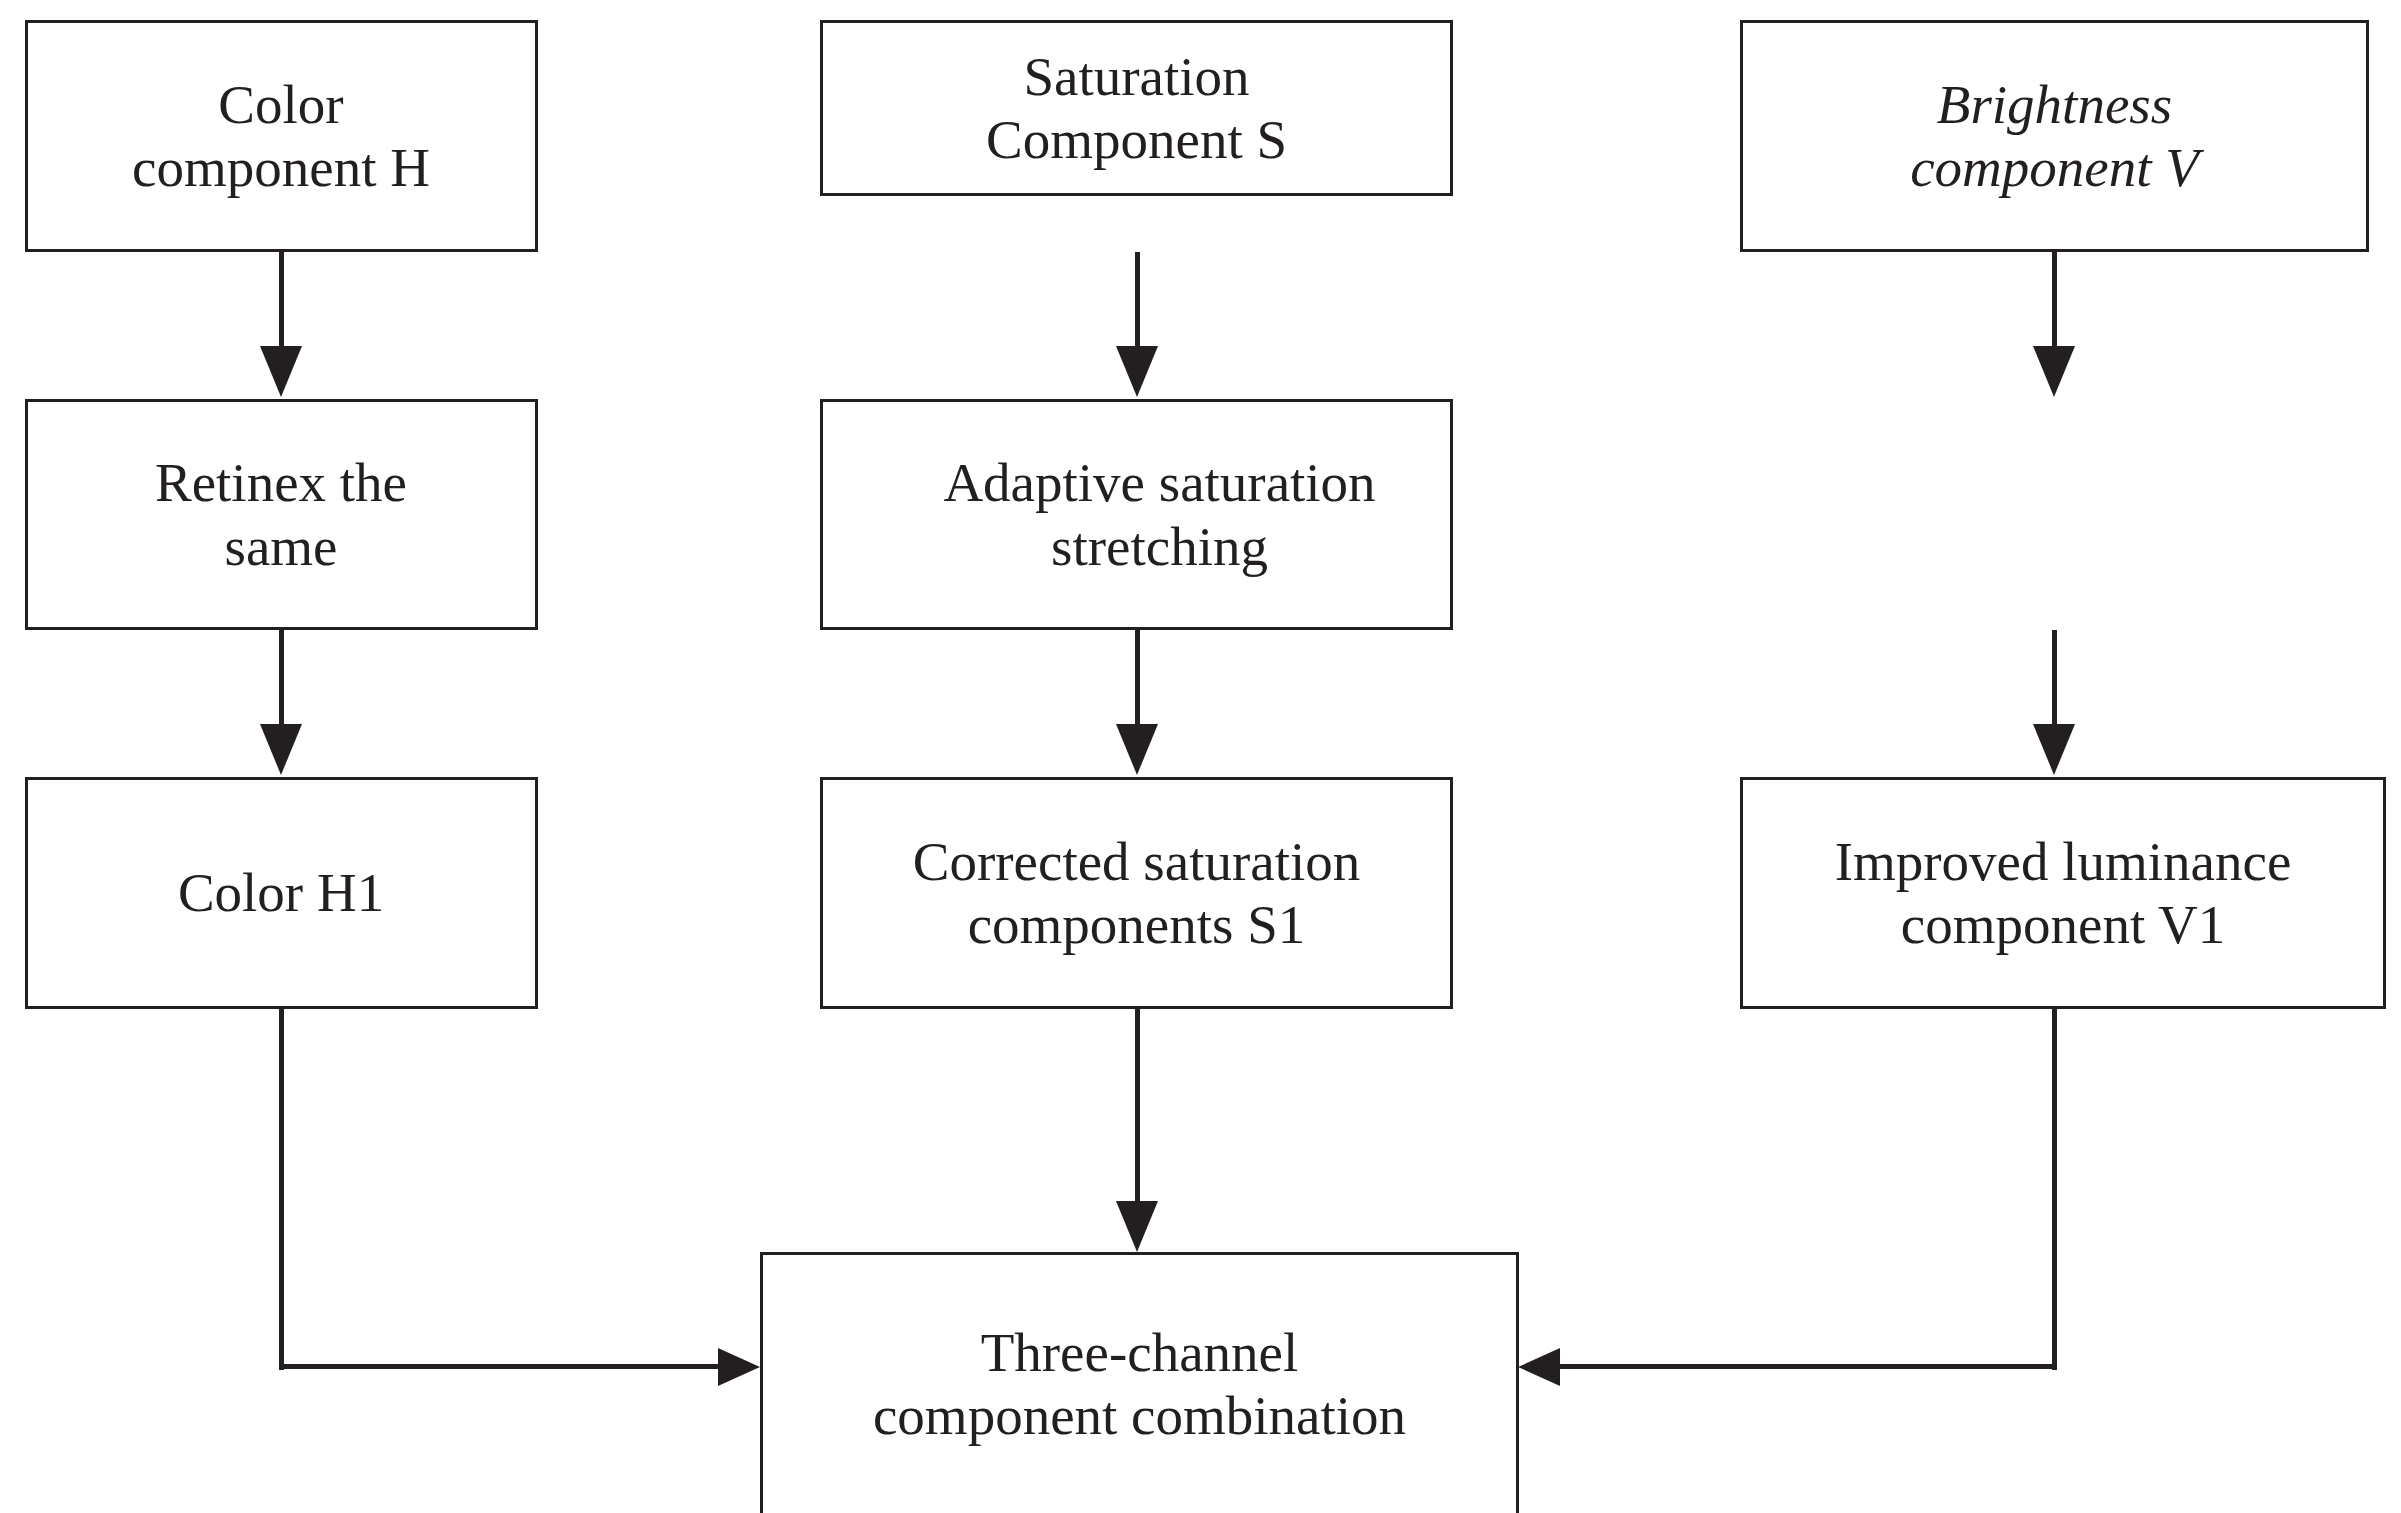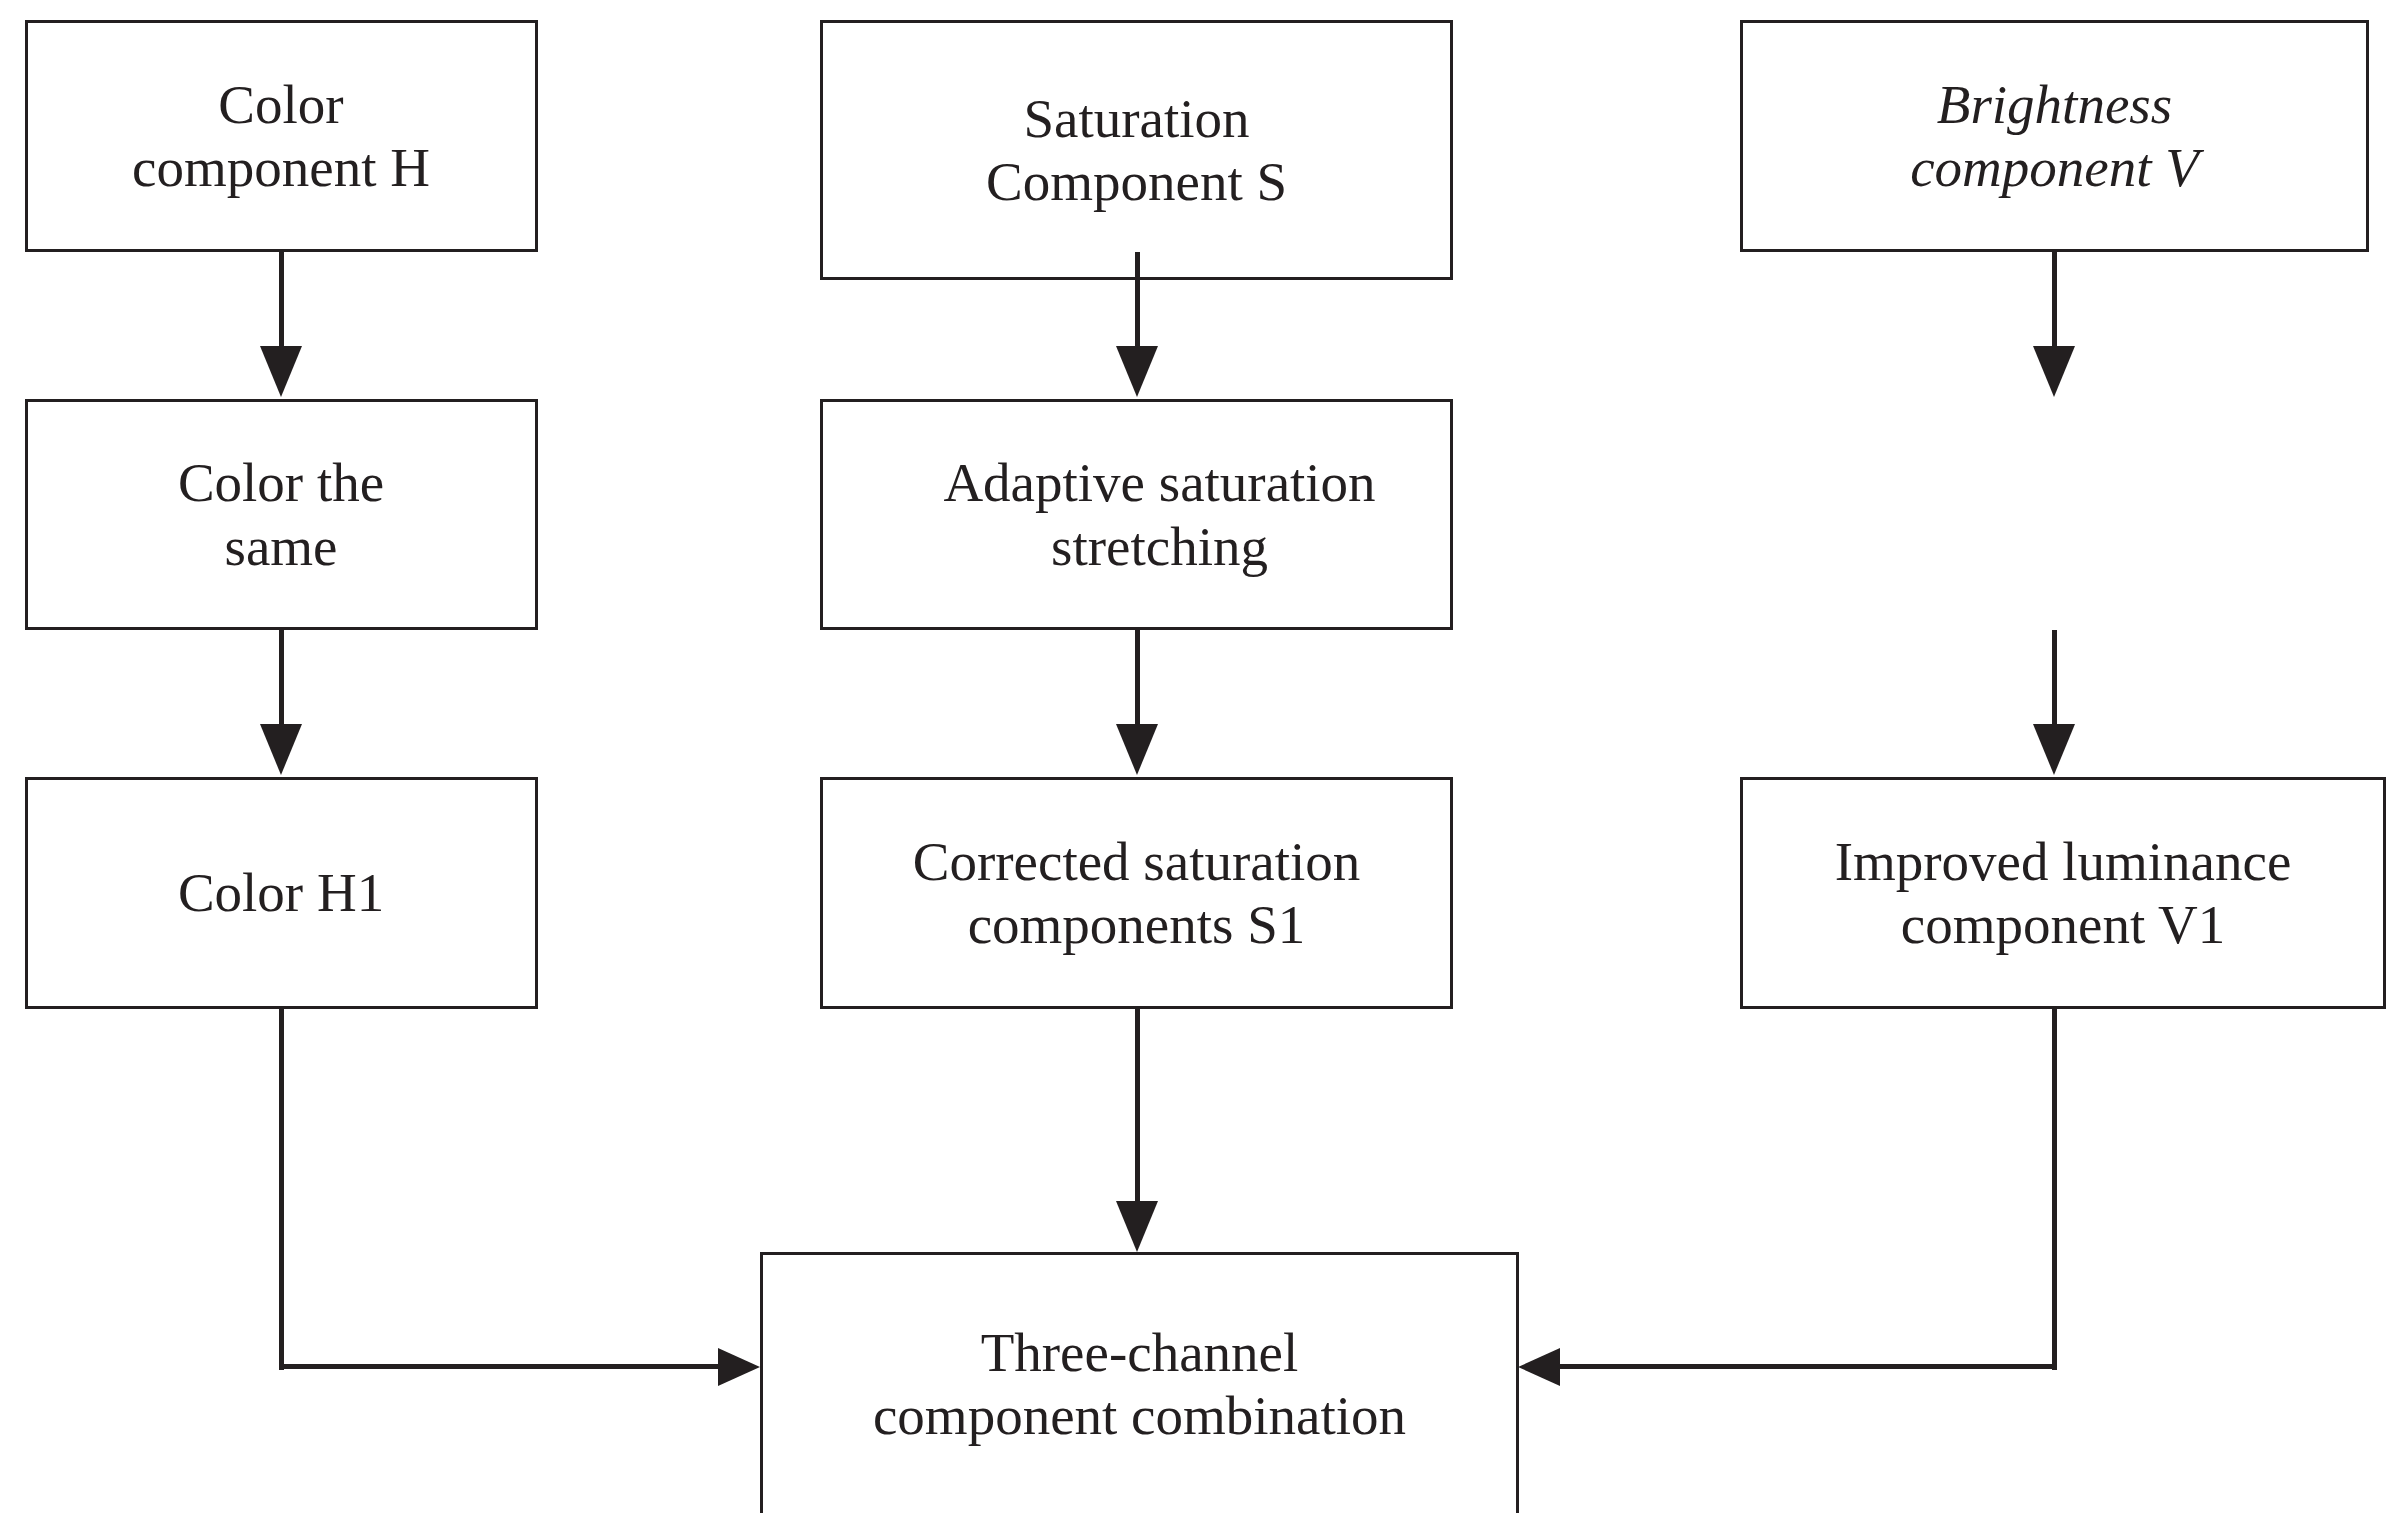--- a/index.html
+++ b/index.html
@@ -38,40 +38,40 @@
 </style>
 </head>
 <body>
 
 <div class="canvas">
 
   <div class="node" style="left:24.5px; top:20px; width:513px; height:232px;">
     <span class="label">Color
 component H</span>
   </div>
-  <div class="node" style="left:820px; top:20px; width:633px; height:260px;">
+  <div class="node" style="left:820px; top:20px; width:633px; height:176px;">
     <span class="label">Saturation
 Component S</span>
   </div>
   <div class="node" style="left:1740px; top:20px; width:629px; height:232px;font-style:italic;">
     <span class="label">Brightness
 component V</span>
   </div>
 
   <div class="vline" style="left:279px; top:252px; height:102px;"></div>
   <div class="head head-down" style="left:260px; top:346px;"></div>
 
   <div class="vline" style="left:1135px; top:252px; height:102px;"></div>
   <div class="head head-down" style="left:1116px; top:346px;"></div>
 
   <div class="vline" style="left:2052px; top:252px; height:102px;"></div>
   <div class="head head-down" style="left:2033px; top:346px;"></div>
 
   <div class="node" style="left:24.5px; top:399px; width:513px; height:231px;">
-    <span class="label">Color the
+    <span class="label">Retinex the
 same</span>
   </div>
   <div class="node" style="left:820px; top:399px; width:633px; height:231px;padding-left:46px;">
     <span class="label">Adaptive saturation
 stretching</span>
   </div>
 
   <div class="vline" style="left:279px; top:630px; height:102px;"></div>
   <div class="head head-down" style="left:260px; top:724px;"></div>
 

